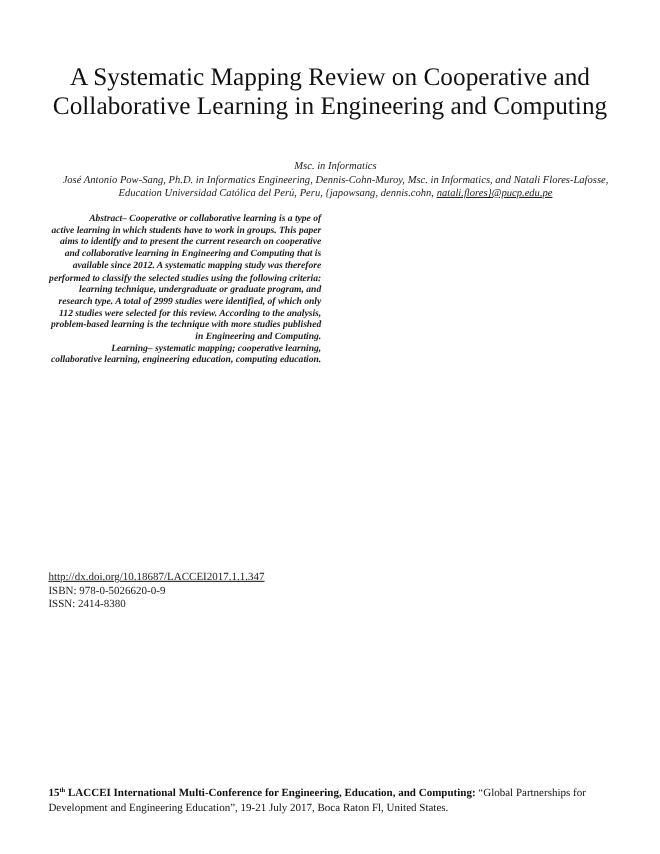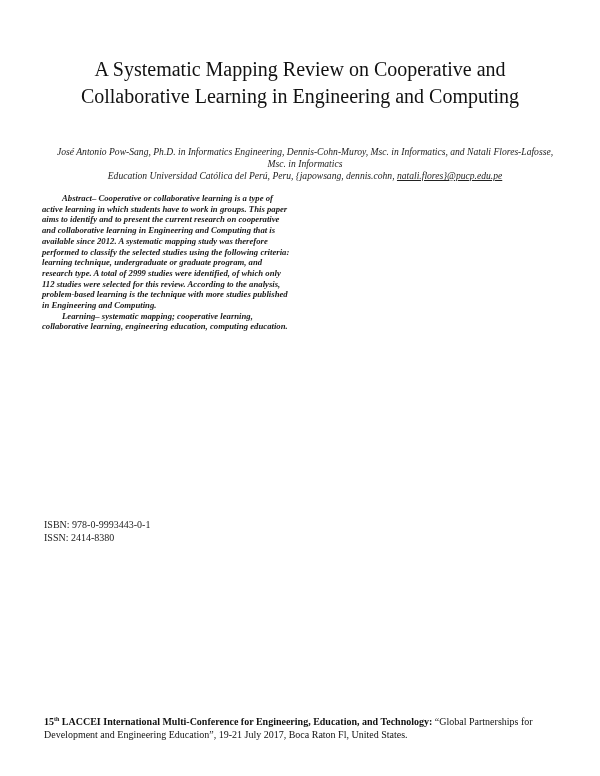--- a/index.html
+++ b/index.html
@@ -14,21 +14,21 @@
       overflow: hidden;
       font-family: "Liberation Serif", serif;
       color: #111111;
     }
     .title {
       position: absolute;
       left: 40px;
       top: 56px;
       width: 520px;
       text-align: center;
-      font-size: 20px;
+      font-size: 23px;
       line-height: 27px;
       color: #111;
       margin: 0;
       font-weight: normal;
     }
     .authors {
       position: absolute;
       left: 30px;
       top: 146px;
       width: 550px;
@@ -43,21 +43,21 @@
     .abstract {
       position: absolute;
       left: 42px;
       top: 193px;
       width: 250px;
       font-size: 8.7px;
       line-height: 10.7px;
       font-weight: bold;
       font-style: italic;
       color: #1a1a1a;
-      text-align: left;
+      text-align: right;
     }
     .abstract p {
       margin: 0;
       text-indent: 20px;
     }
     .doi-block {
       position: absolute;
       left: 44px;
       top: 519px;
       font-size: 10px;
@@ -80,30 +80,31 @@
     }
     .footer b { font-weight: bold; }
     .footer sup { font-size: 6px; vertical-align: super; line-height: 0; }
   </style>
 </head>
 <body>
 
 <h1 class="title">A Systematic Mapping Review on Cooperative and Collaborative Learning in Engineering and Computing</h1>
 
 <div class="authors">
+  <span class="line">Msc. in Informatics</span>
   <span class="line">José Antonio Pow-Sang, Ph.D. in Informatics Engineering, Dennis-Cohn-Muroy, Msc. in Informatics, and Natali Flores-Lafosse,</span>
-  <span class="line">Msc. in Informatics</span>
   <span class="line"><span>Education Universidad Católica del Perú, Peru, {japowsang, dennis.cohn, </span><u>natali.flores}@pucp.edu.pe</u></span>
 </div>
 
 <div class="abstract">
   <p><span>Abstract–</span><span> Cooperative or collaborative learning is a type of active learning in which students have to work in groups.  This paper aims to identify and to present the current research on cooperative and collaborative learning in Engineering and Computing that is available since 2012. A systematic mapping study was therefore performed to classify the selected studies using the following criteria: learning technique, undergraduate or graduate program, and research type. A total of 2999 studies were identified, of which only 112 studies were selected for this review. According to the analysis, problem-based learning is the technique with more studies published in Engineering and Computing.</span></p>
   <p><span>Learning–</span><span> systematic mapping; cooperative learning, collaborative learning, engineering education, computing education.</span></p>
 </div>
 
 <div class="doi-block">
-  <span class="row">ISBN: 978-0-9993443-0-1</span>
+  <a class="row">http://dx.doi.org/10.18687/LACCEI2017.1.1.347</a>
+  <span class="row">ISBN: 978-0-5026620-0-9</span>
   <span class="row">ISSN: 2414-8380</span>
 </div>
 
 <div class="footer">
-  <b><span>15</span><sup>th</sup><span> LACCEI International Multi-Conference for Engineering, Education, and Technology:</span></b><span> “Global Partnerships for Development and Engineering Education”, 19-21 July 2017, Boca Raton Fl, United States.</span>
+  <b><span>15</span><sup>th</sup><span> LACCEI International Multi-Conference for Engineering, Education, and Computing:</span></b><span> “Global Partnerships for Development and Engineering Education”, 19-21 July 2017, Boca Raton Fl, United States.</span>
 </div>
 
 </body></html>

